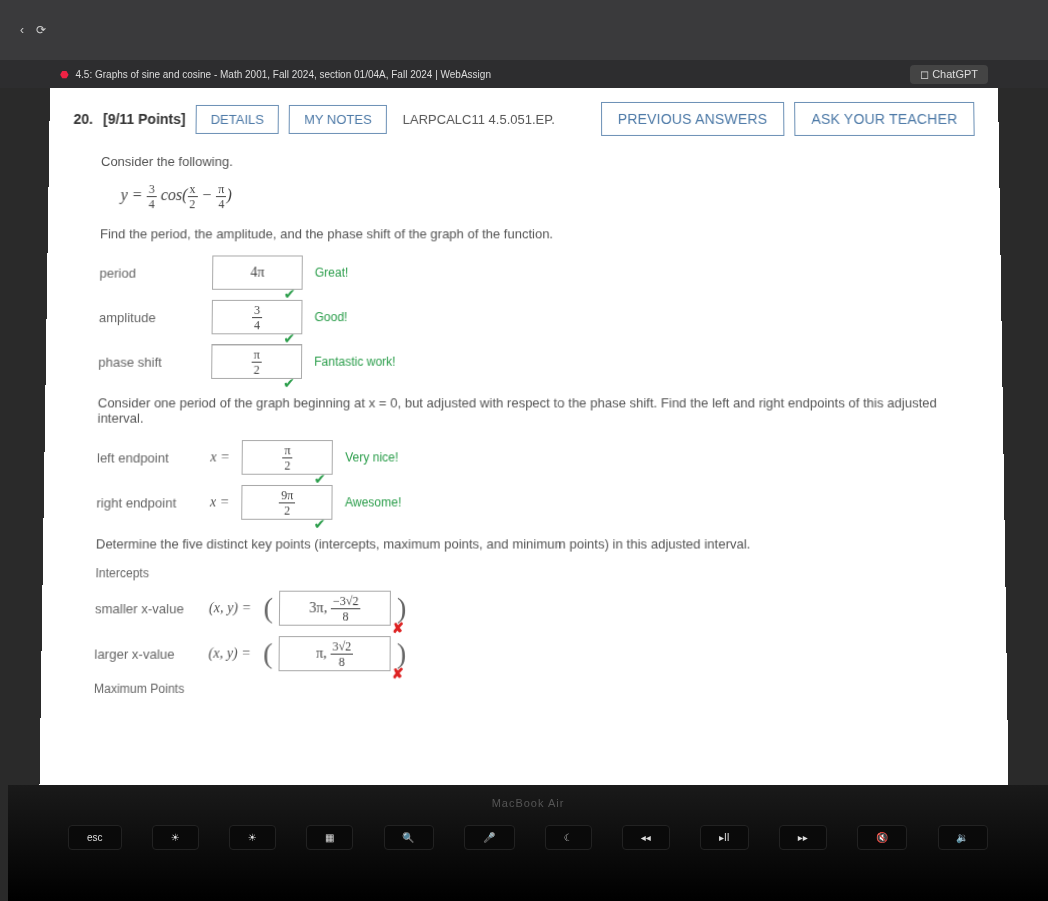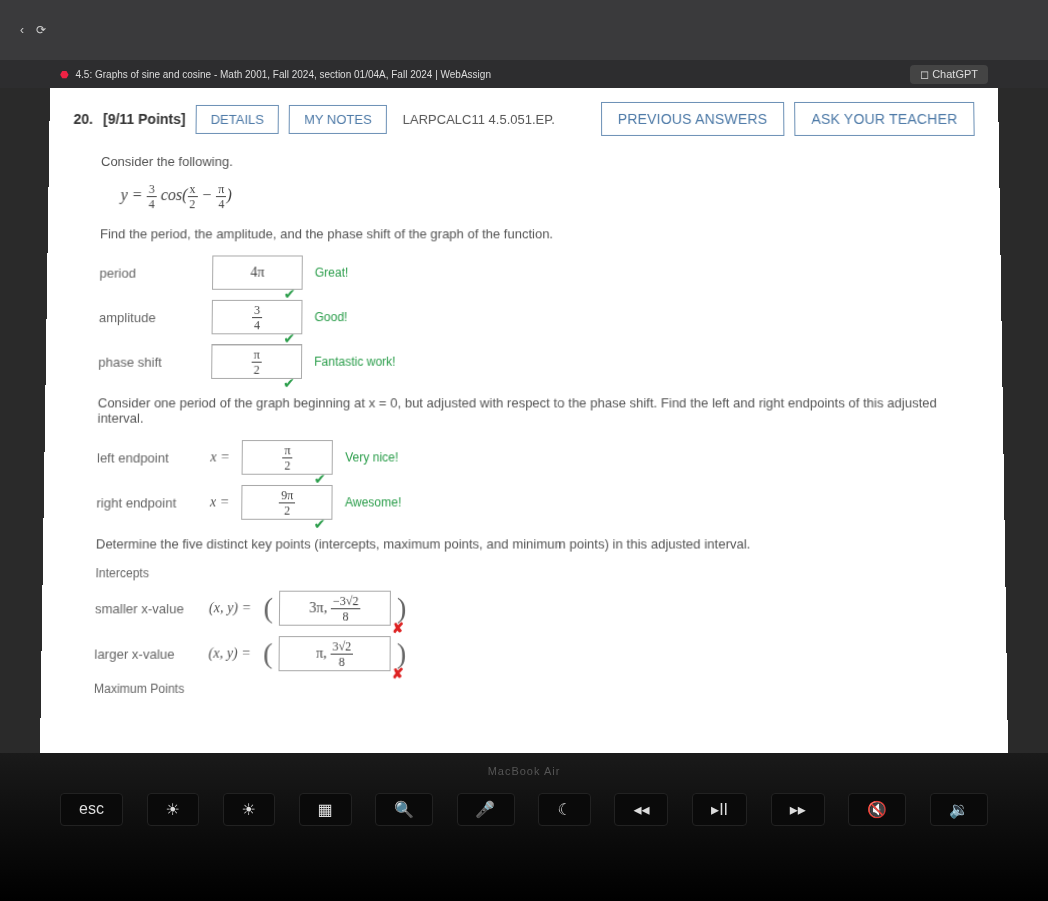--- a/index.html
+++ b/index.html
@@ -145,37 +145,37 @@
     line-height: 0.6;
   }
   .coord-pair {
     display: inline-flex;
     align-items: center;
     gap: 6px;
   }
   .laptop-bottom {
     position: absolute;
     bottom: 0;
-    left: 0;
+    left: 8px;
     right: 0;
-    height: 148px;
+    height: 116px;
     background: linear-gradient(#1a1a1a, #000);
   }
   .keys {
     display: flex;
     gap: 8px;
     padding: 40px 60px 0 60px;
     justify-content: space-between;
   }
   .key {
     background: #0a0a0a;
     border: 1px solid #222;
     border-radius: 4px;
     color: #ddd;
-    font-size: 16px;
+    font-size: 10px;
     padding: 6px 18px;
     min-width: 40px;
     text-align: center;
   }
   .macbook-label {
     position: absolute;
     left: 50%;
     transform: translateX(-50%);
     top: 12px;
     color: #555;

